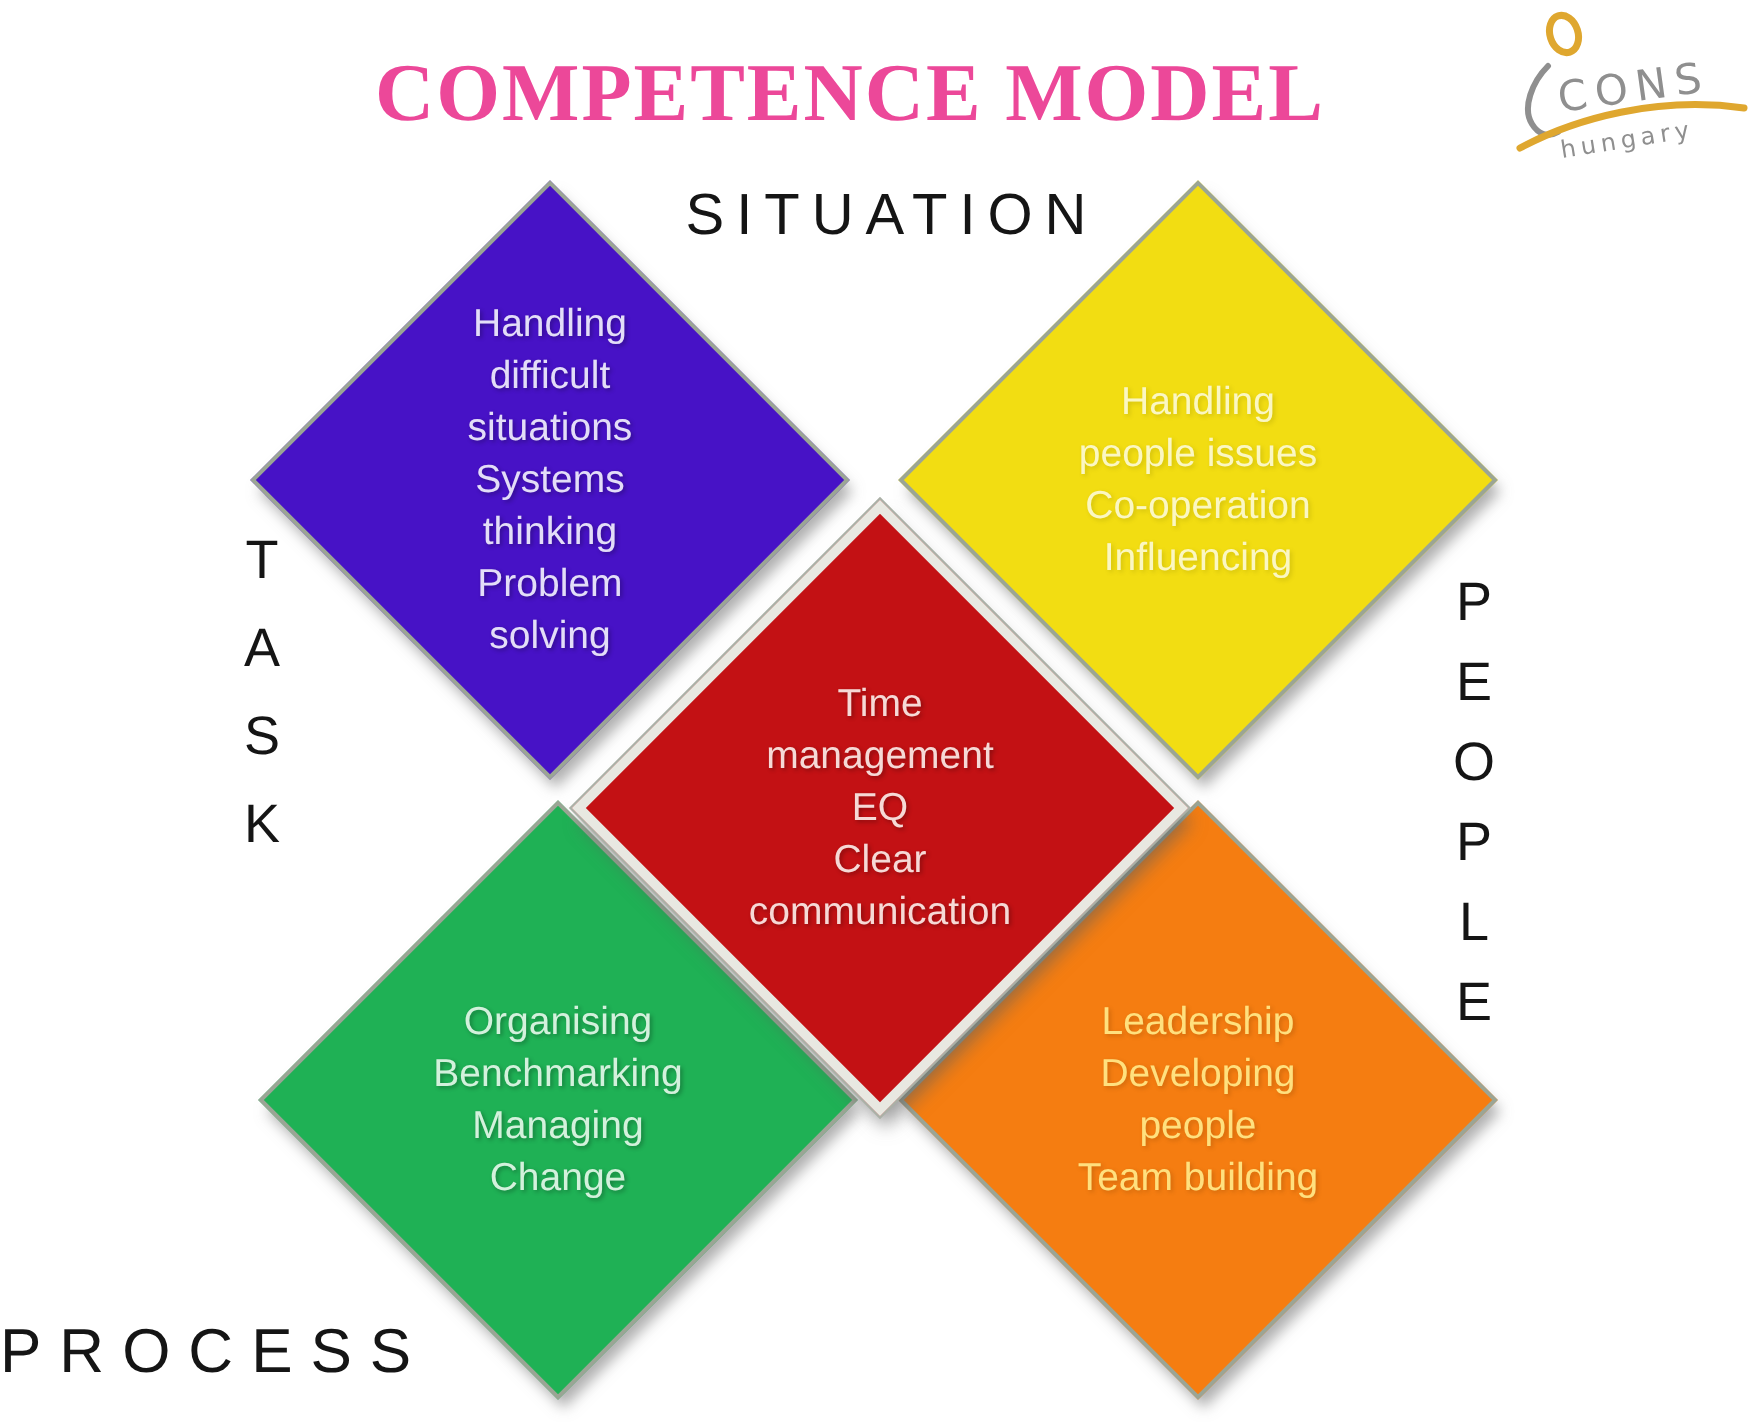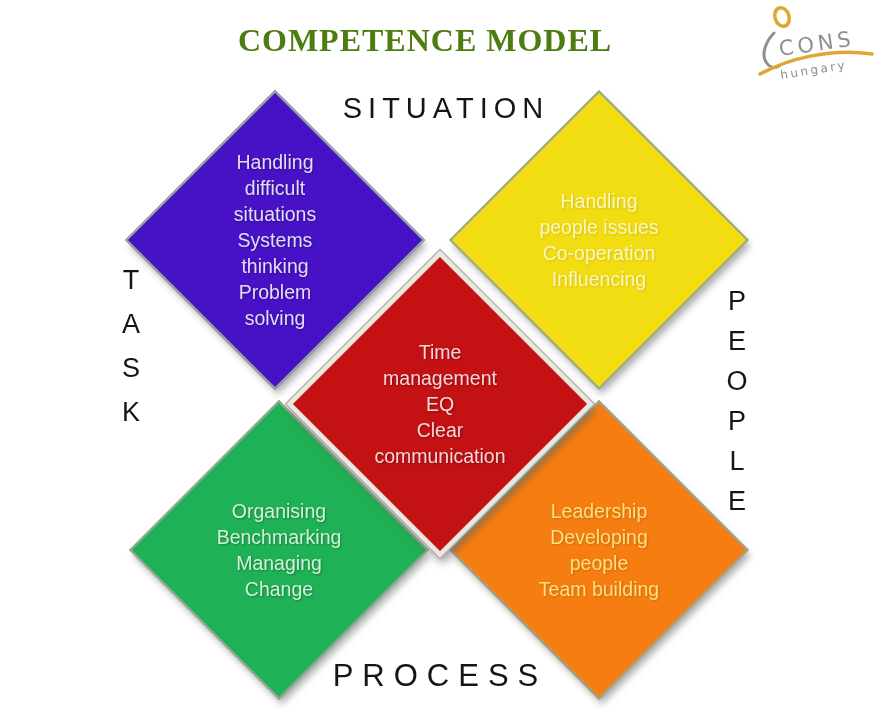--- a/index.html
+++ b/index.html
@@ -6,32 +6,32 @@
   .stage {
     position:relative; width:880px; height:712px; overflow:hidden;
     background:#ffffff; font-family:"Liberation Sans", sans-serif;
   }
 
   
   .title {
     position:absolute; top:22px; left:0; right:30px;
     text-align:center; margin:0;
     font-family:"Liberation Serif", serif;
-    font-weight:700; font-size:32px; letter-spacing:1px;
-    color:#4d7c0f;
+    font-weight:700; font-size:41px; letter-spacing:1px;
+    color:#ec4899;
   }
 
   
   .axis { position:absolute; color:#151515; font-weight:400; }
   .axis-top {
     top:92px; left:0; right:0; text-align:center;
     font-size:29px; letter-spacing:6px;padding-left:12px;
   }
   .axis-bottom {
-    top:658px; left:0; right:0; text-align:center;
+    top:658px; left:0; right:0; text-align:left;
     font-size:31px; letter-spacing:9px;
   }
   .axis-vertical {
     writing-mode:vertical-rl; text-orientation:upright;
     white-space:nowrap;
   }
   .axis-left  { top:265px; left:115px; font-size:27px; letter-spacing:14px; }
   .axis-right { top:286px; left:721px; font-size:27px; letter-spacing:10px; }
 
   

